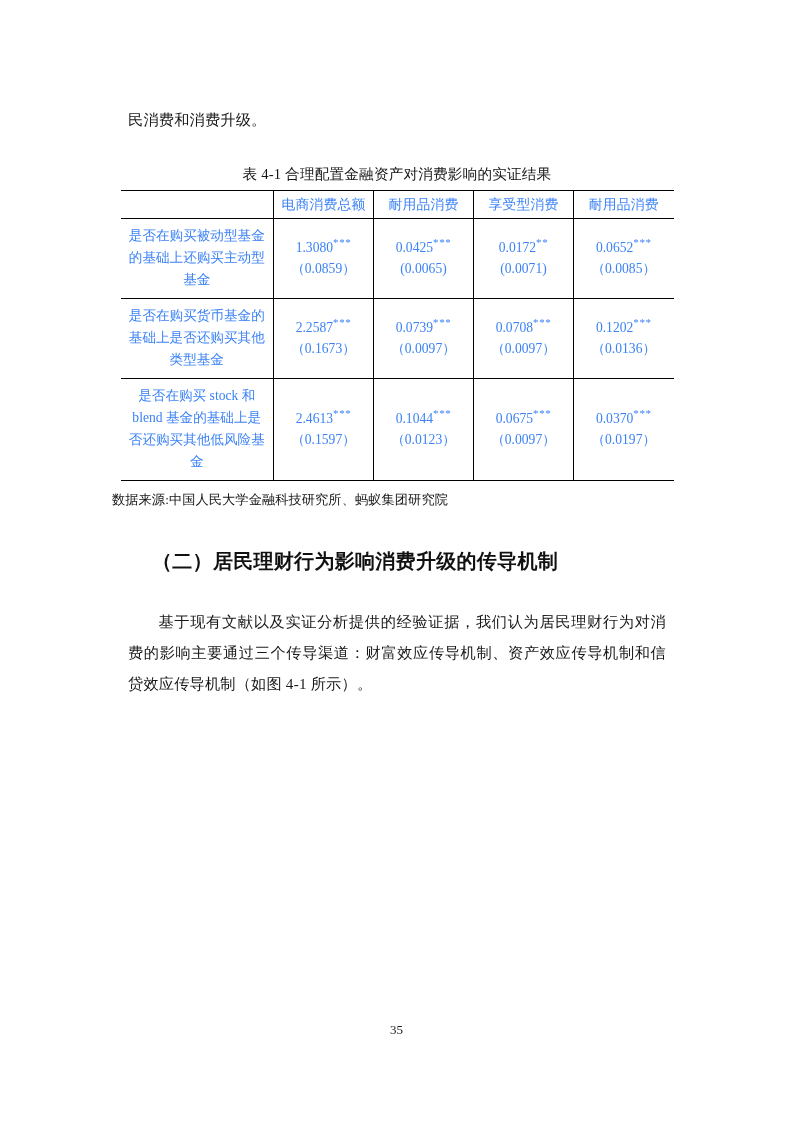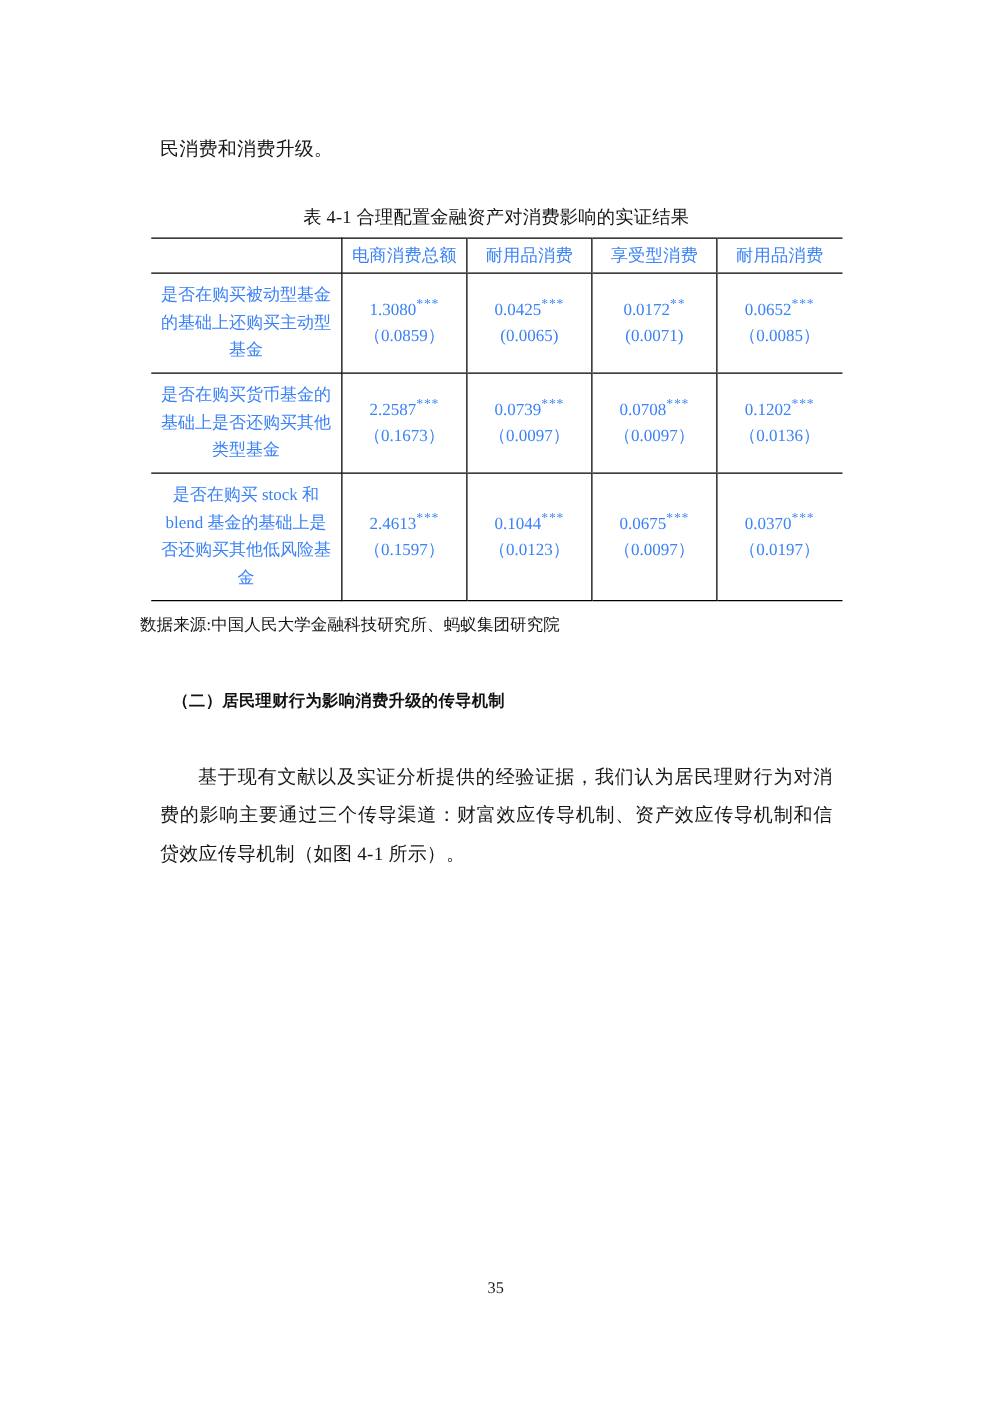--- a/index.html
+++ b/index.html
@@ -138,21 +138,21 @@
     font-size: 13.2px;
     line-height: 20px;
     text-align: left;
     margin: 9px 0 0 0;
     color: #151515;
     letter-spacing: 0.1px;
   }
 
   
   .sub-heading {
-    font-size: 13px;
+    font-size: 20px;
     line-height: 30px;
     font-weight: bold;
     text-indent: 2em;
     margin: 0;
     color: #111;
     letter-spacing: 0.3px;
   }
 
   
   .page-number {

